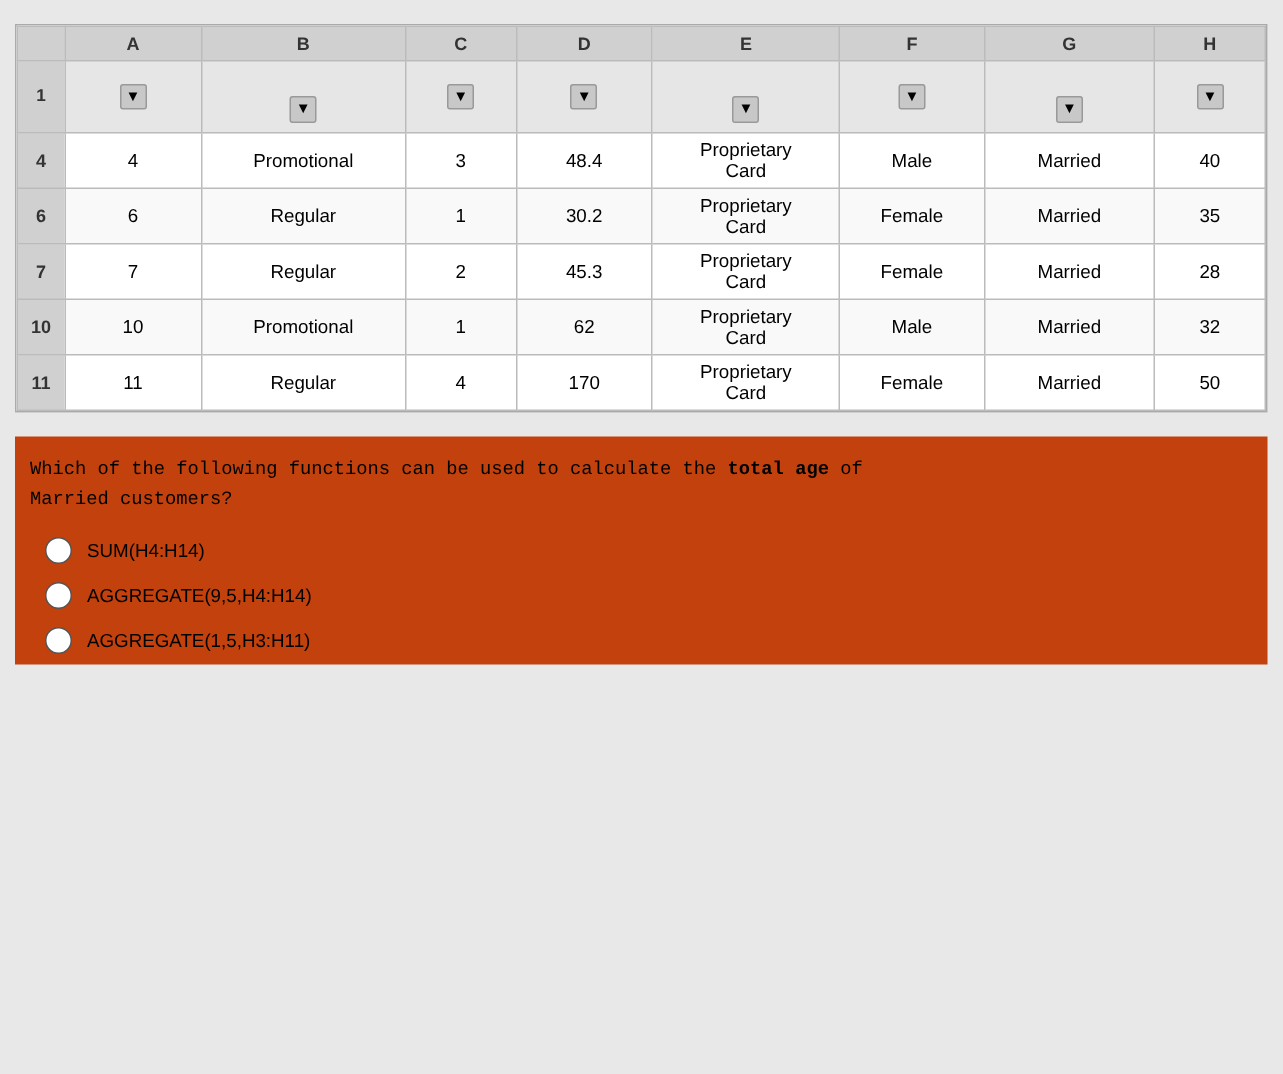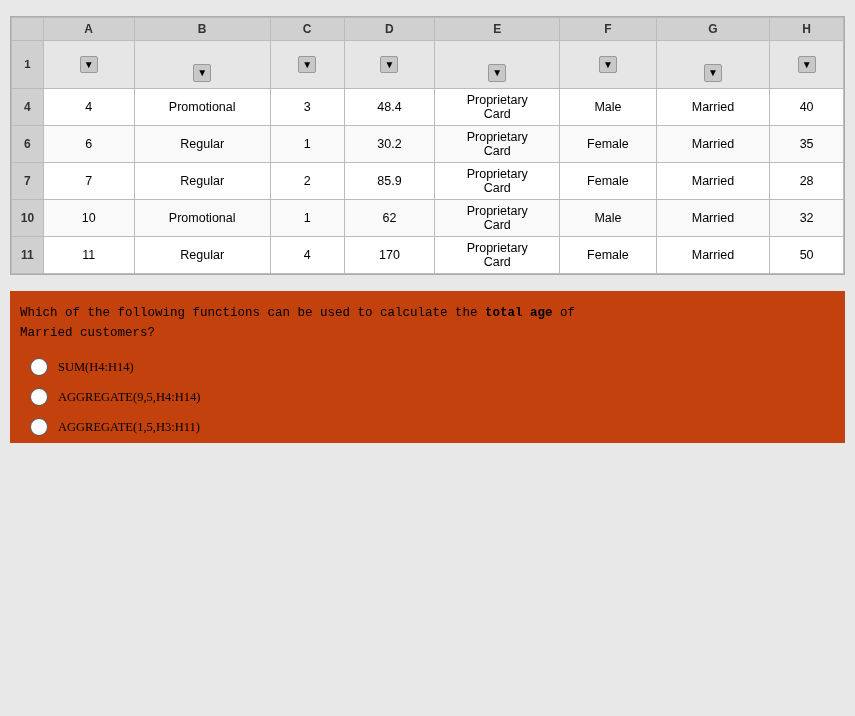--- a/index.html
+++ b/index.html
@@ -103,21 +103,21 @@
     .options {
       display: flex;
       flex-direction: column;
       gap: 10px;
       padding-left: 10px;
     }
     .option {
       display: flex;
       align-items: center;
       gap: 10px;
-      font-family: Liberation Serif, serif;
+      font-family: Liberation Sans, sans-serif;
       font-size: 12.5px;
     }
     .radio-circle {
       width: 18px;
       height: 18px;
       border-radius: 50%;
       border: 1.5px solid #555;
       background: white;
       flex-shrink: 0;
     }
@@ -210,21 +210,21 @@
       <td class="col-e"><span>Proprietary</span><br><span>Card</span></td>
       <td class="col-f">Female</td>
       <td class="col-g">Married</td>
       <td class="col-h">35</td>
     </tr>
         <tr class="data-row">
       <td class="row-num col-row">7</td>
       <td class="col-a">7</td>
       <td class="col-b">Regular</td>
       <td class="col-c">2</td>
-      <td class="col-d">85.9</td>
+      <td class="col-d">45.3</td>
       <td class="col-e"><span>Proprietary</span><br><span>Card</span></td>
       <td class="col-f">Female</td>
       <td class="col-g">Married</td>
       <td class="col-h">28</td>
     </tr>
         <tr class="data-row">
       <td class="row-num col-row">10</td>
       <td class="col-a">10</td>
       <td class="col-b">Promotional</td>
       <td class="col-c">1</td>

